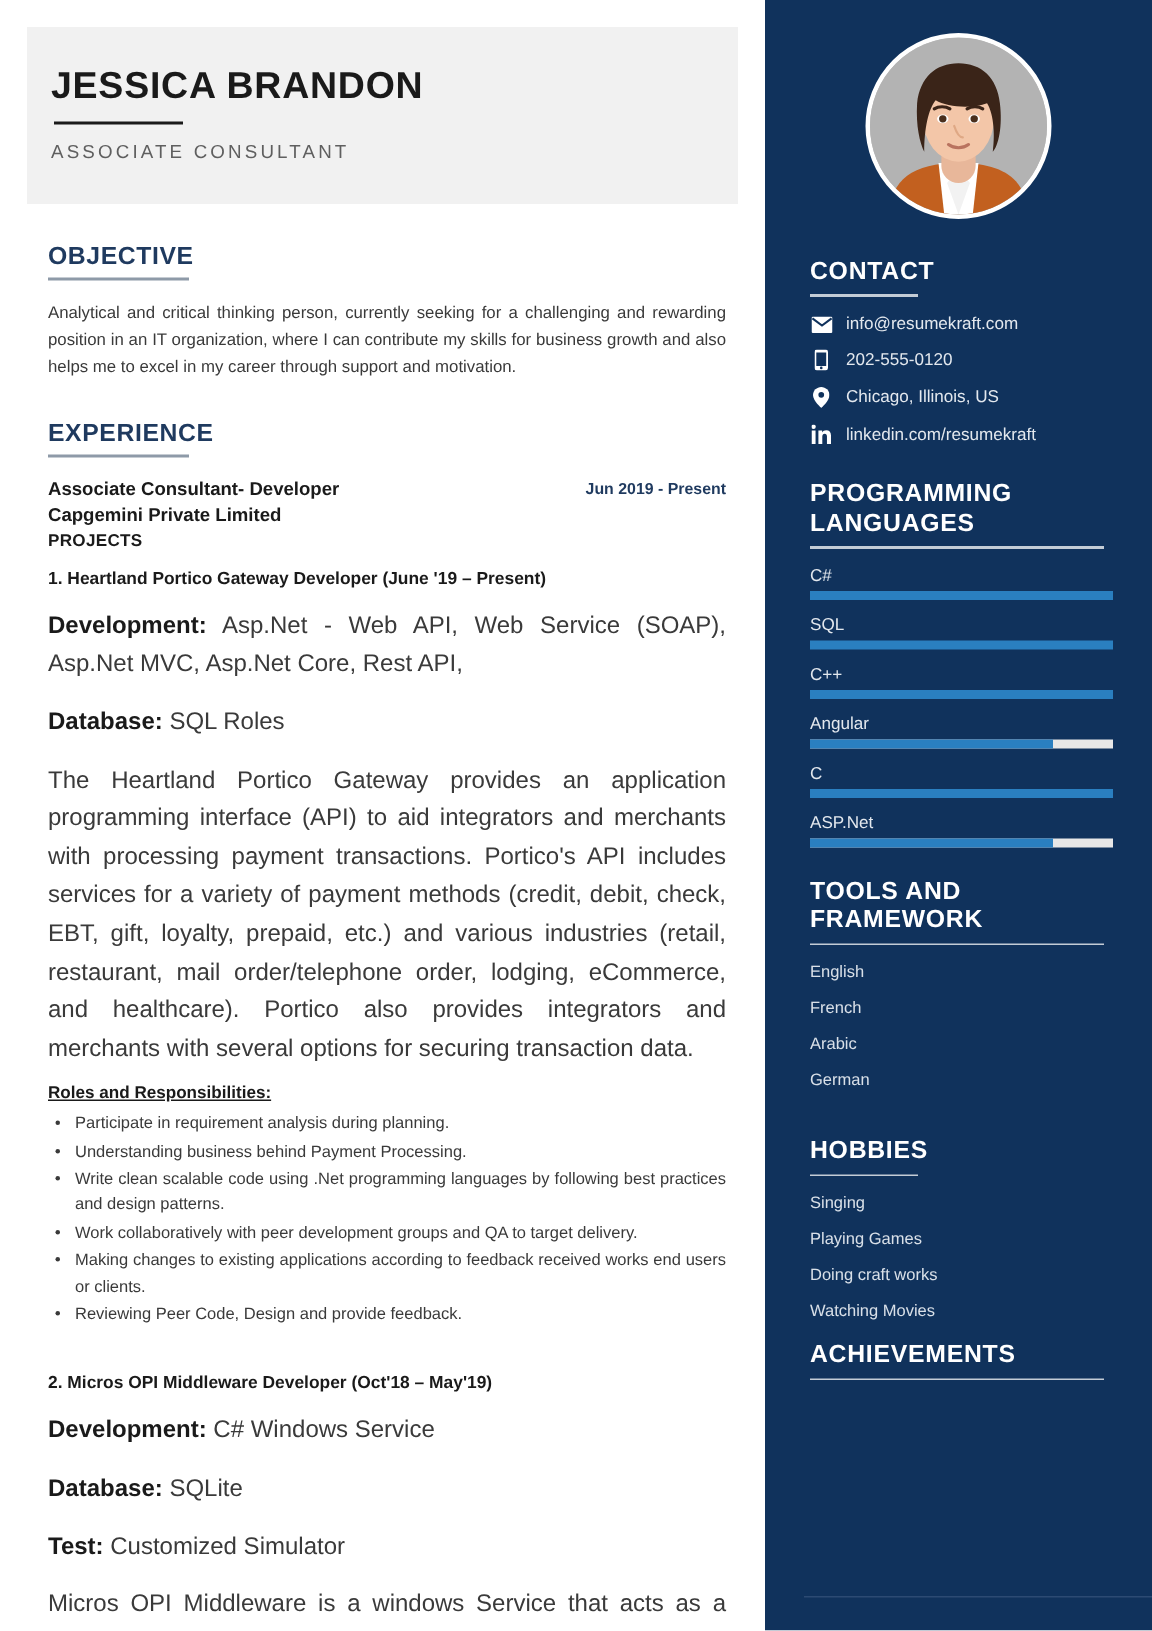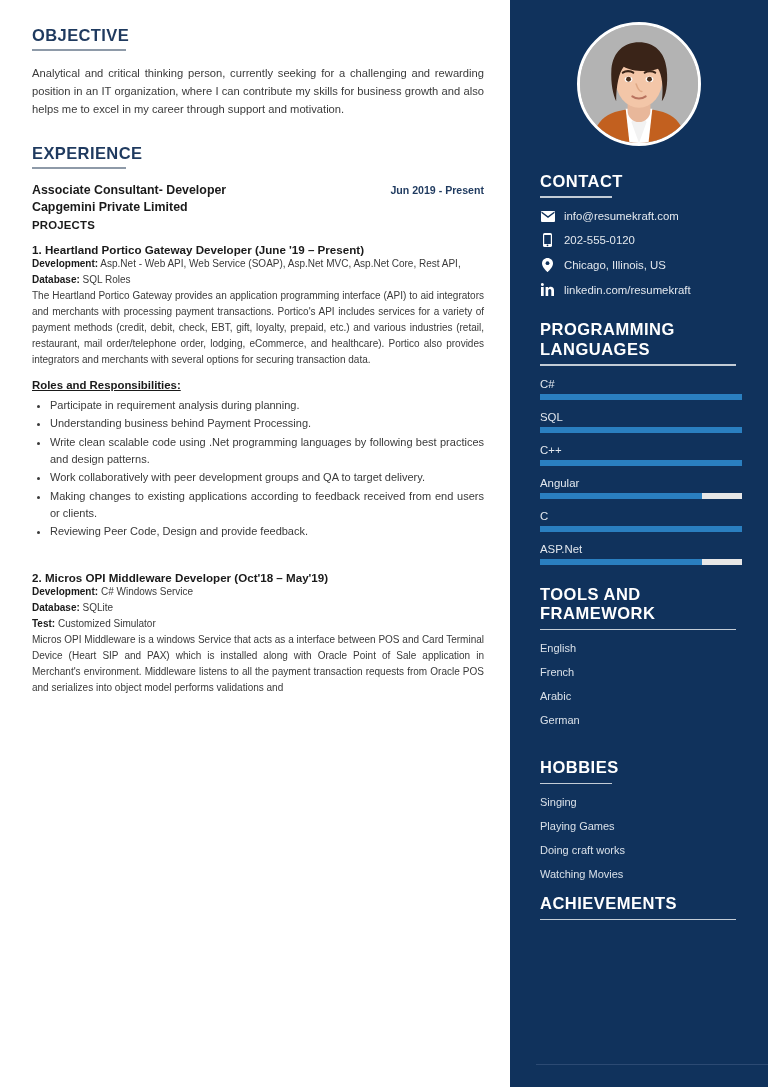--- a/index.html
+++ b/index.html
@@ -52,21 +52,21 @@
     color:#3a3a3a;
     text-align:justify;
   }
 
   .job-row { display:flex; justify-content:space-between; align-items:flex-start; }
   .job-left { font-size:12.4px; font-weight:bold; color:#1a1a1a; line-height:1.38; }
   .job-date { font-size:10.6px; font-weight:bold; color:#1f3a5f; white-space:nowrap; padding-top:2px; }
   .projects-label { font-size:11.4px; font-weight:bold; color:#1a1a1a; margin-top:3px; letter-spacing:.2px; }
 
   .proj-title { font-size:11.6px; font-weight:bold; color:#1a1a1a; margin-top:12px; }
-  .kv { font-size:10px; line-height:1.6; color:#3a3a3a; margin-top:0; text-align:justify; }
+  .kv { font-size:16px; line-height:1.6; color:#3a3a3a; margin-top:13px; text-align:justify; }
   .kv b { color:#1a1a1a; font-weight:bold; }
 
   .rr-label { font-size:11.4px; font-weight:bold; color:#1a1a1a; margin-top:11px;text-decoration:underline; }
   ul.bullets { margin:6px 0 0 18px; }
   ul.bullets li { font-size:11px; line-height:1.58; color:#3a3a3a; text-align:justify; margin-bottom:1px; }
   .gap-lg { height:17px; }
 
   
   .side {
     width:258px; flex:0 0 258px;
@@ -107,20 +107,25 @@
 
   .side-sep { position:absolute; left:26px; right:0; height:1px; background:#2c4a73; }
 </style>
 </head>
 <body>
 
 <div class="page">
 
   <div class="main-col">
 
+    <div class="name-block">
+      <div class="full-name">JESSICA BRANDON</div>
+      <div class="name-rule"></div>
+      <div class="job-title">ASSOCIATE CONSULTANT</div>
+    </div>
 
     <div class="content">
 
       <div class="sec-head">OBJECTIVE</div>
       <div class="sec-rule"></div>
       <div class="para">Analytical and critical thinking person, currently seeking for a challenging and rewarding position in an IT organization, where I can contribute my skills for business growth and also helps me to excel in my career through support and motivation.</div>
 
       <div class="sec-head">EXPERIENCE</div>
       <div class="sec-rule"></div>
 
@@ -141,21 +146,21 @@
         <b>Database:</b><span> SQL Roles</span>
       </div>
       <div class="kv">The Heartland Portico Gateway provides an application programming interface (API) to aid integrators and merchants with processing payment transactions. Portico's API includes services for a variety of payment methods (credit, debit, check, EBT, gift, loyalty, prepaid, etc.) and various industries (retail, restaurant, mail order/telephone order, lodging, eCommerce, and healthcare). Portico also provides integrators and merchants with several options for securing transaction data.</div>
 
       <div class="rr-label">Roles and Responsibilities:</div>
       <ul class="bullets">
         <li>Participate in requirement analysis during planning.</li>
         <li>Understanding business behind Payment Processing.</li>
         <li>Write clean scalable code using .Net programming languages by following best practices and design patterns.</li>
         <li>Work collaboratively with peer development groups and QA to target delivery.</li>
-        <li>Making changes to existing applications according to feedback received from end users or clients.</li>
+        <li>Making changes to existing applications according to feedback received works end users or clients.</li>
         <li>Reviewing Peer Code, Design and provide feedback.</li>
       </ul>
 
       <div class="gap-lg"></div>
 
       <div class="proj-title">2. Micros OPI Middleware Developer (Oct'18 – May'19)</div>
       <div class="kv">
         <b>Development:</b><span> C# Windows Service</span>
       </div>
       <div class="kv">

